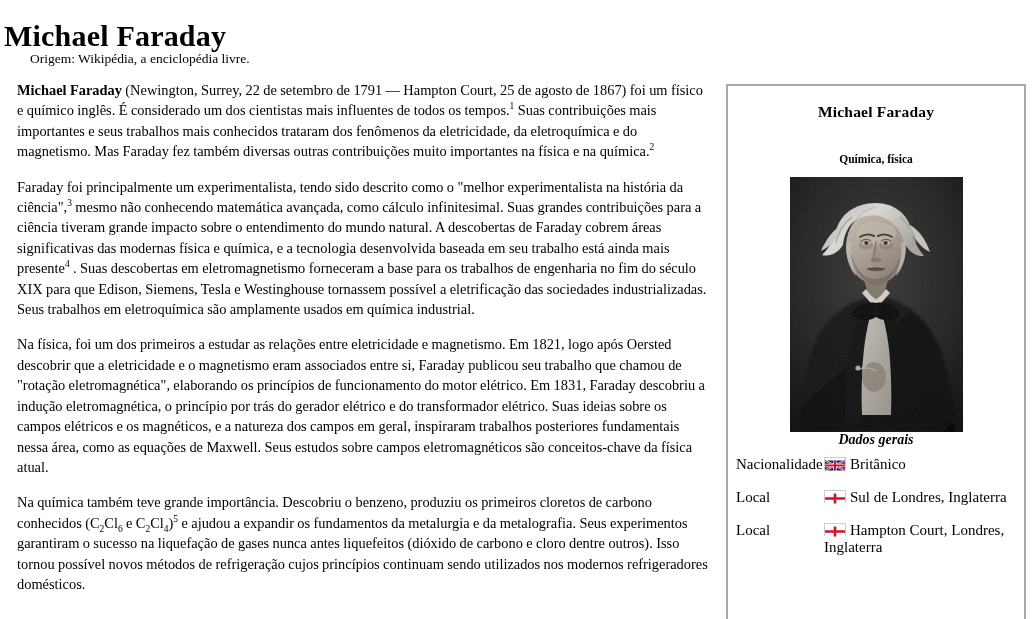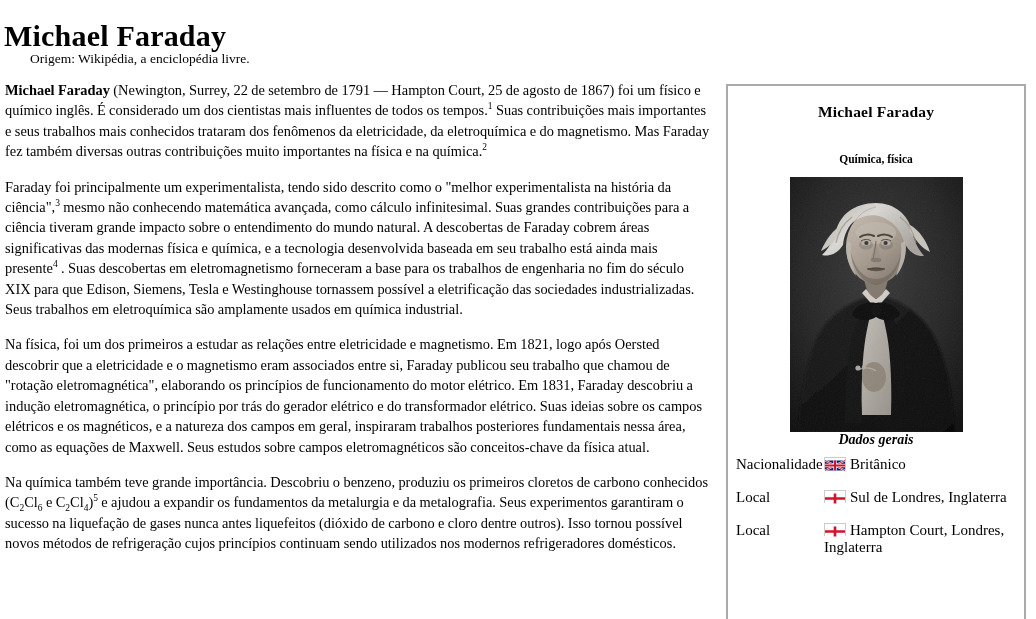--- a/index.html
+++ b/index.html
@@ -44,21 +44,21 @@
   }
 
   
   .article {
     position: absolute;
     left: 5px;
     top: 80px;
     width: 706px;
   }
   .article p {
-    margin: 0 0 15px 0;
+    margin: 0 0 15px 12px;
     font-size: 14.4px;
     line-height: 20.4px;
     text-align: left;
     word-spacing: -0.2px;
   }
   .article p b { font-weight: bold; }
   sup {
     font-size: 9.5px;
     vertical-align: super;
     line-height: 0;

